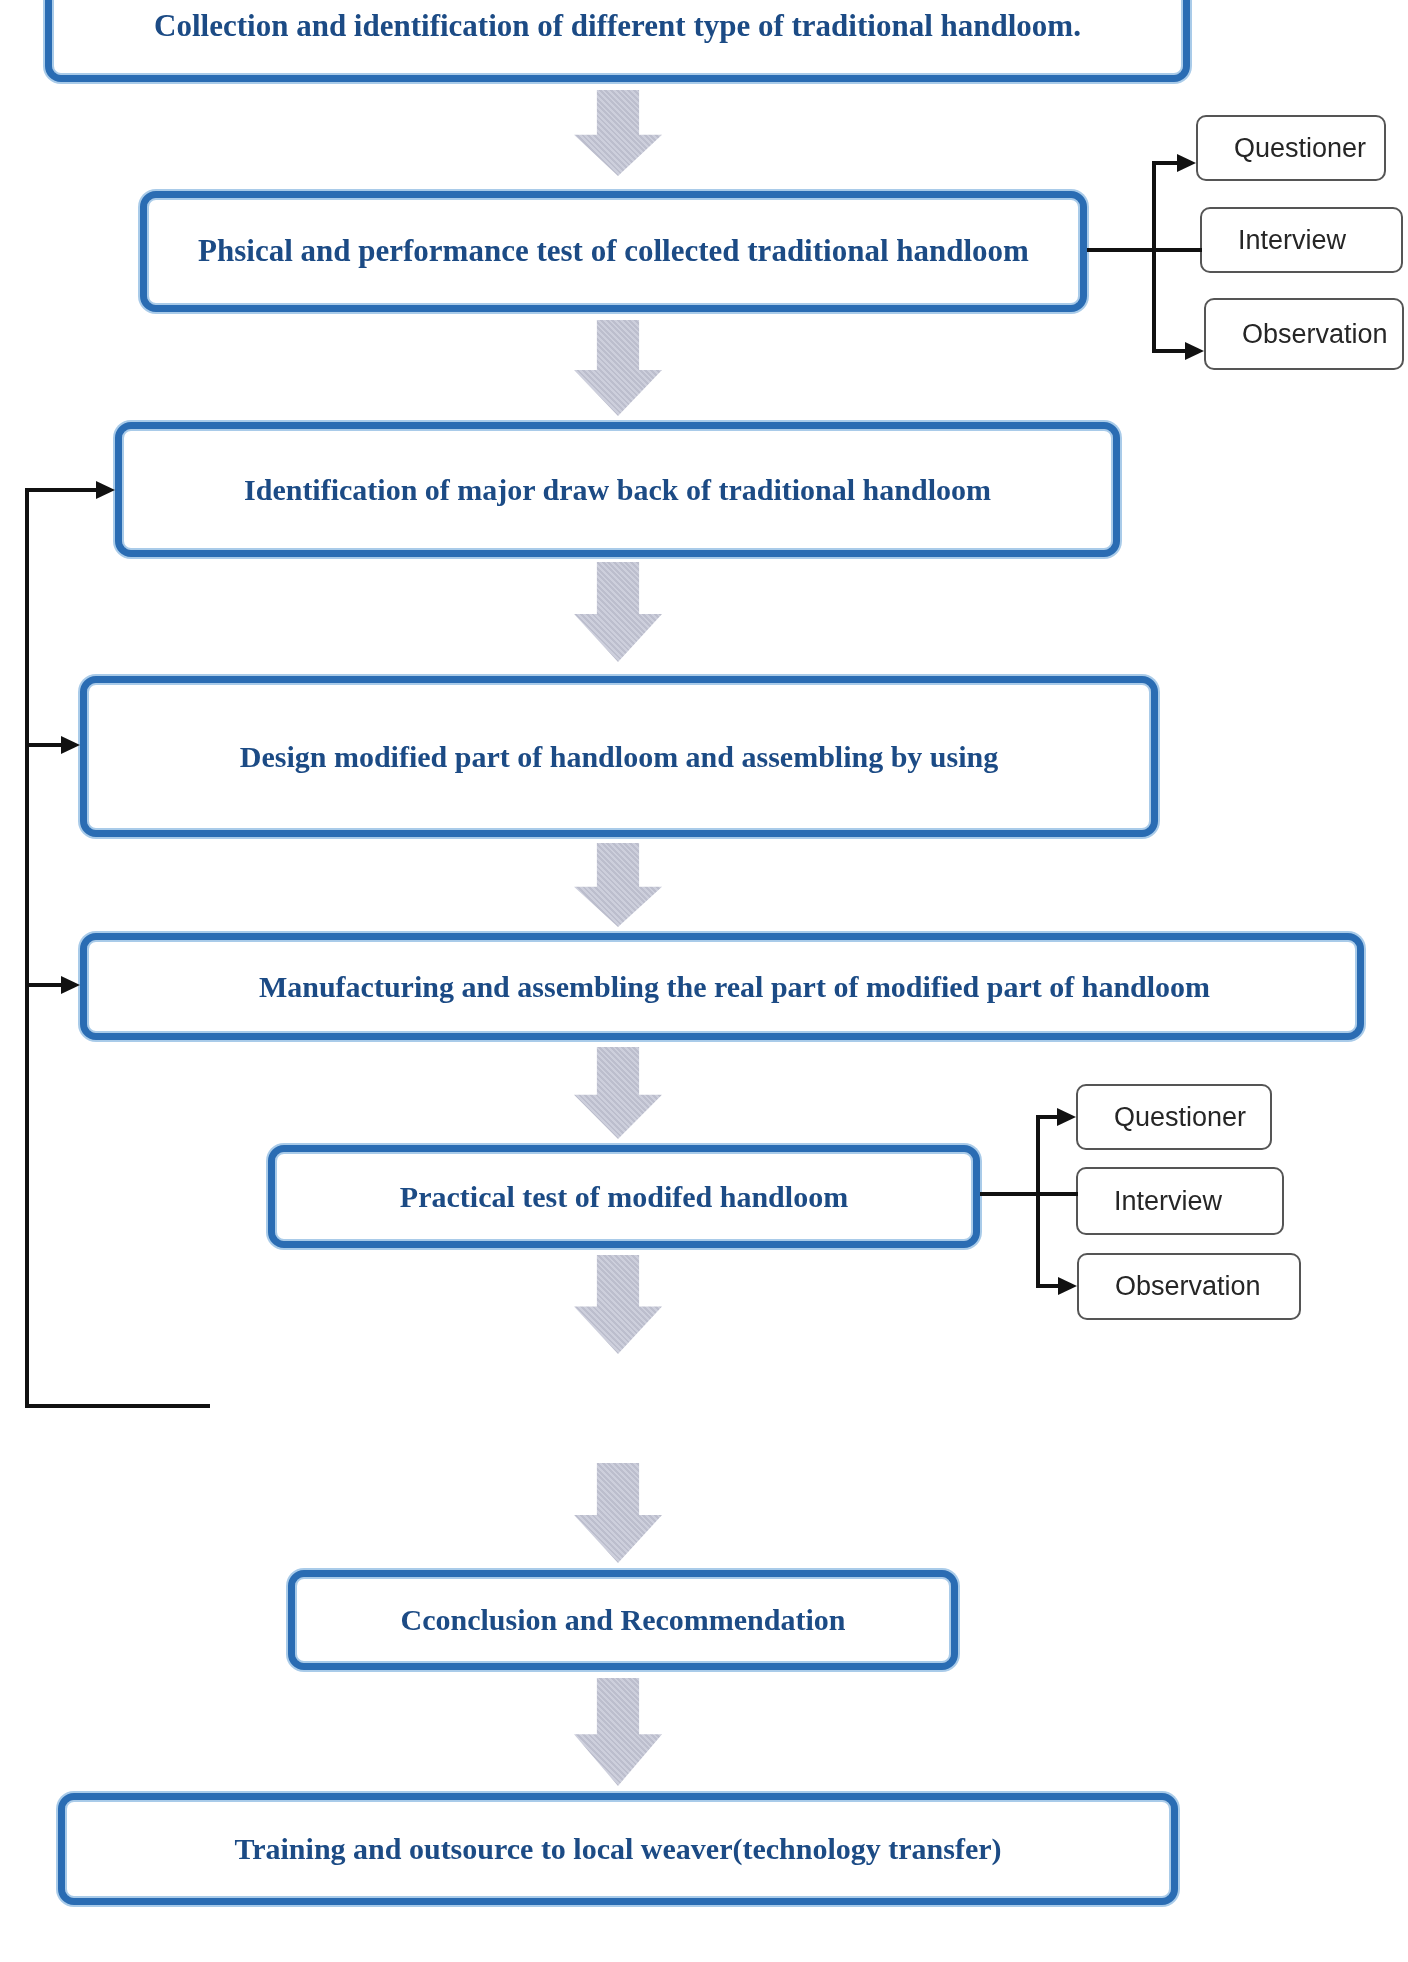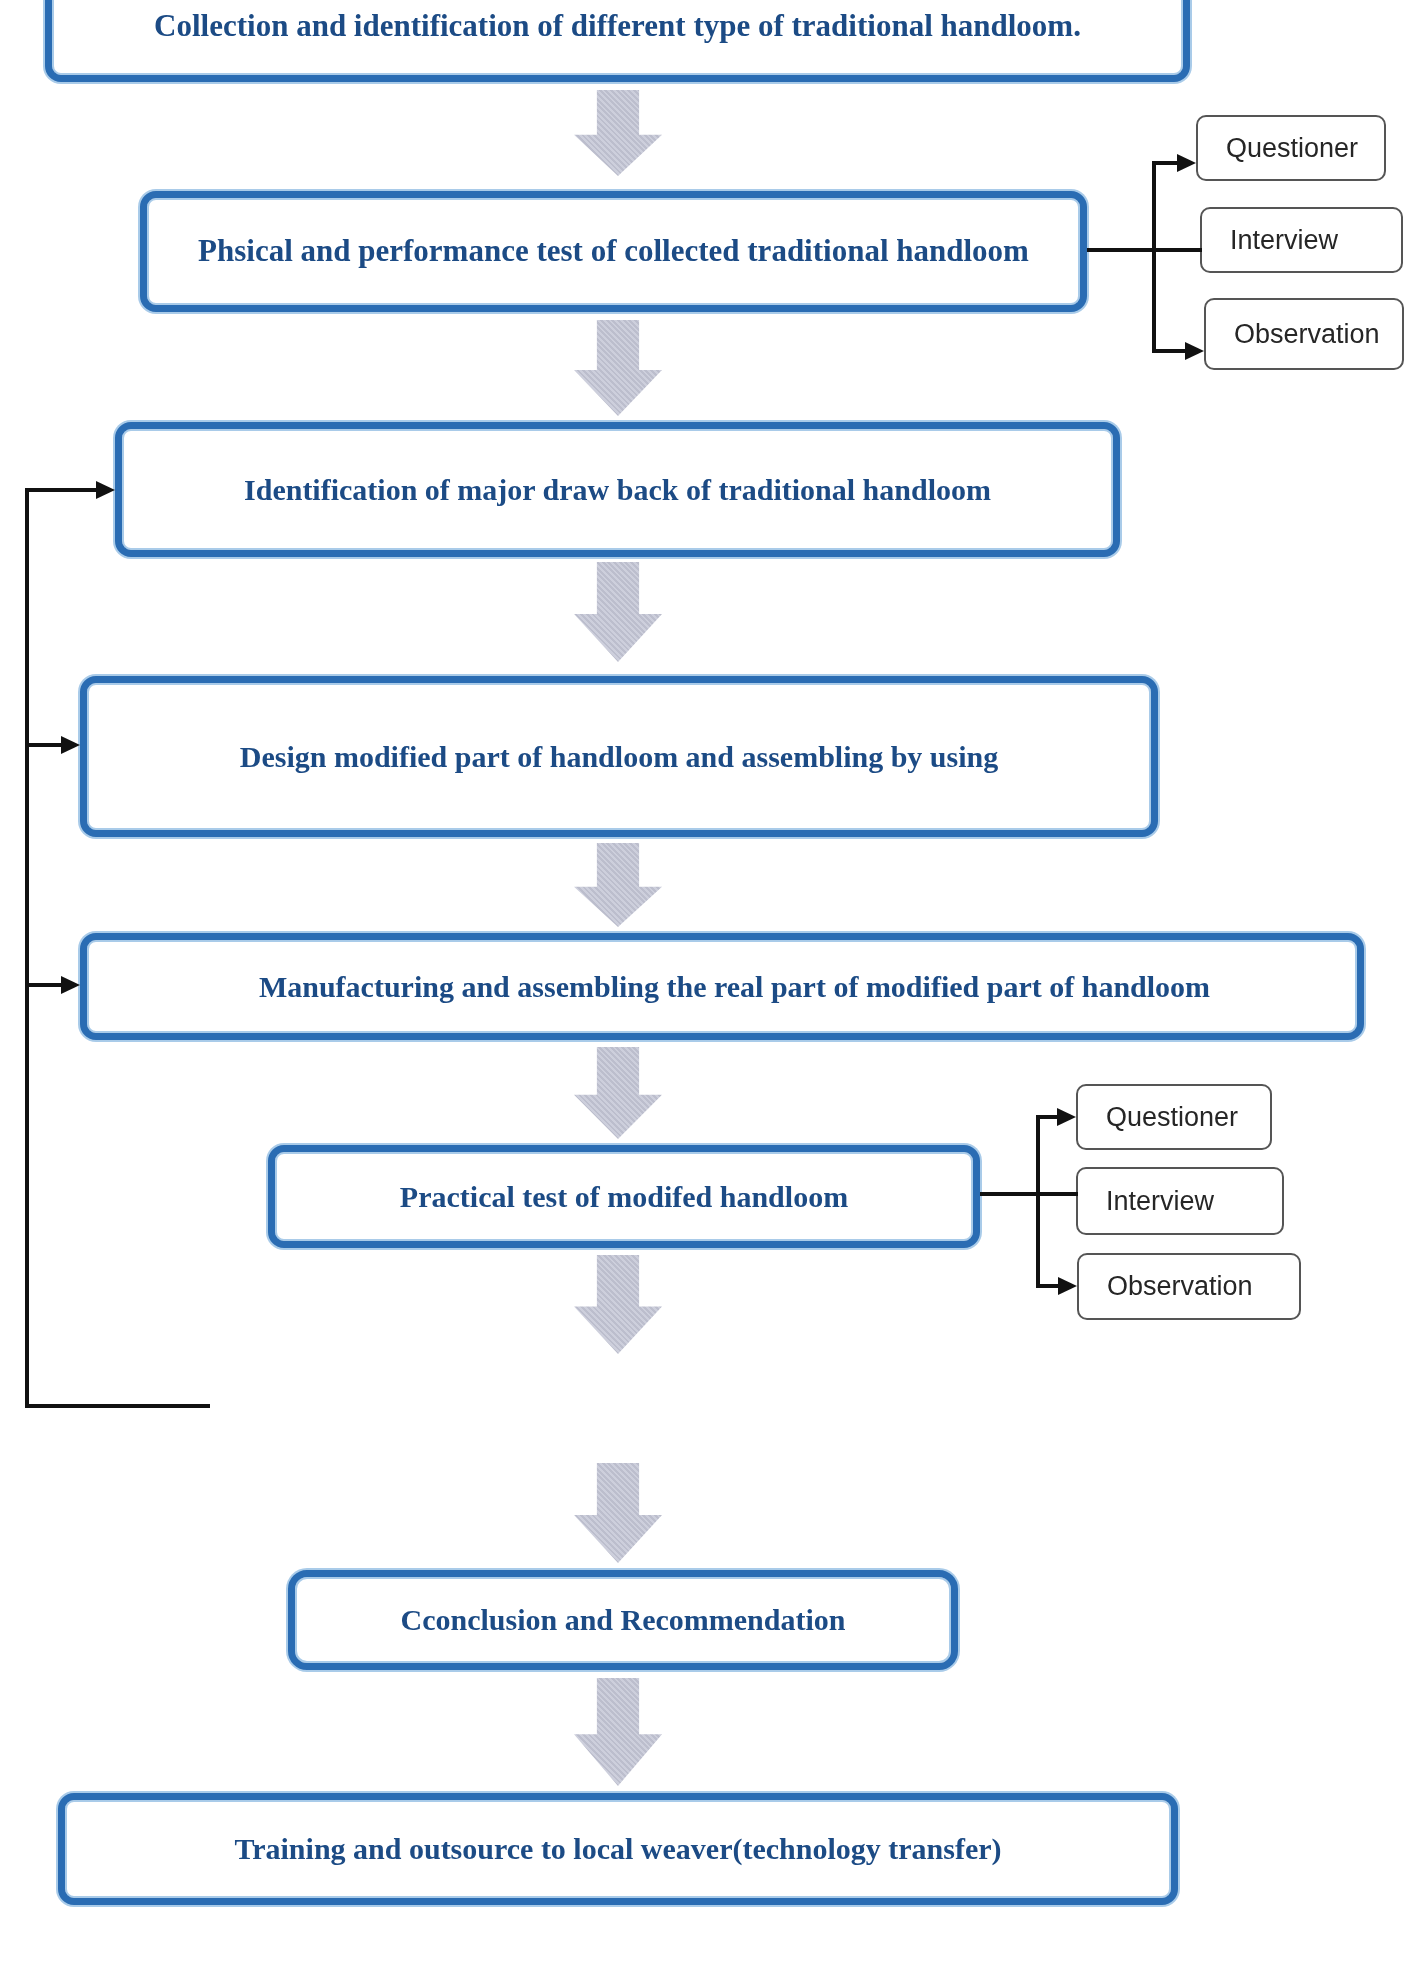--- a/index.html
+++ b/index.html
@@ -32,21 +32,21 @@
   
   .method-box{
     position:absolute;
     box-sizing:border-box;
     background:#ffffff;
     border:2px solid #555555;
     border-radius:10px;
     display:flex;
     align-items:center;
     justify-content:flex-start;
-    padding-left:28px;
+    padding-left:36px;
     color:#262626;
     font-family:"Liberation Sans","DejaVu Sans",sans-serif;
     font-size:27px;
     font-weight:400;
   }
   
   .block-arrow{
     position:absolute;
     width:88px;
     clip-path:polygon(26% 0,74% 0,74% 52%,100% 52%,50% 100%,0 52%,26% 52%);
@@ -86,21 +86,21 @@
 
   <div class="flow-box" style="left:80px;top:933px;width:1284px;height:107px;white-space:nowrap;padding-left:39px;">
     <span>Manufacturing and assembling the real part of modified part of handloom</span>
   </div>
 
   <div class="flow-box" style="left:268px;top:1145px;width:712px;height:103px;">
     <span>Practical test of modifed handloom</span>
   </div>
 
 
-  <div class="flow-box" style="left:288px;top:1570px;width:670px;height:100px;border-radius:19px;">
+  <div class="flow-box" style="left:288px;top:1570px;width:670px;height:100px;">
     <span>Cconclusion and Recommendation</span>
   </div>
 
   <div class="flow-box" style="left:58px;top:1793px;width:1120px;height:112px;">
     <span>Training and outsource to local weaver(technology transfer)</span>
   </div>
 
   <div class="method-box" style="left:1196px;top:115px;width:190px;height:66px;">
     <span>Questioner</span>
   </div>

